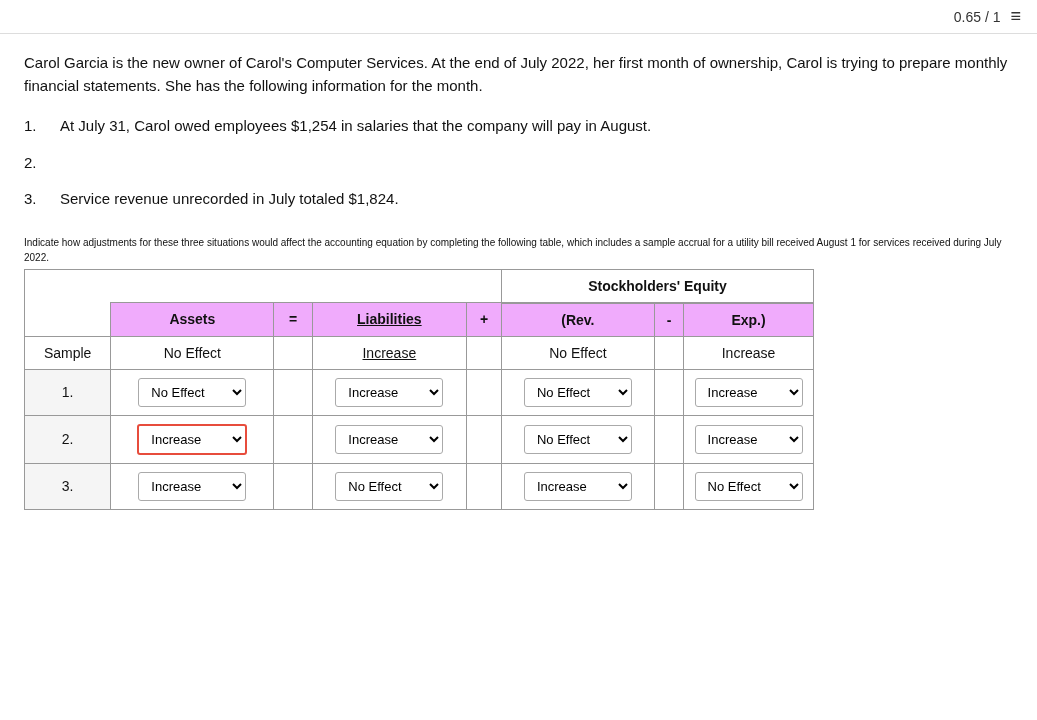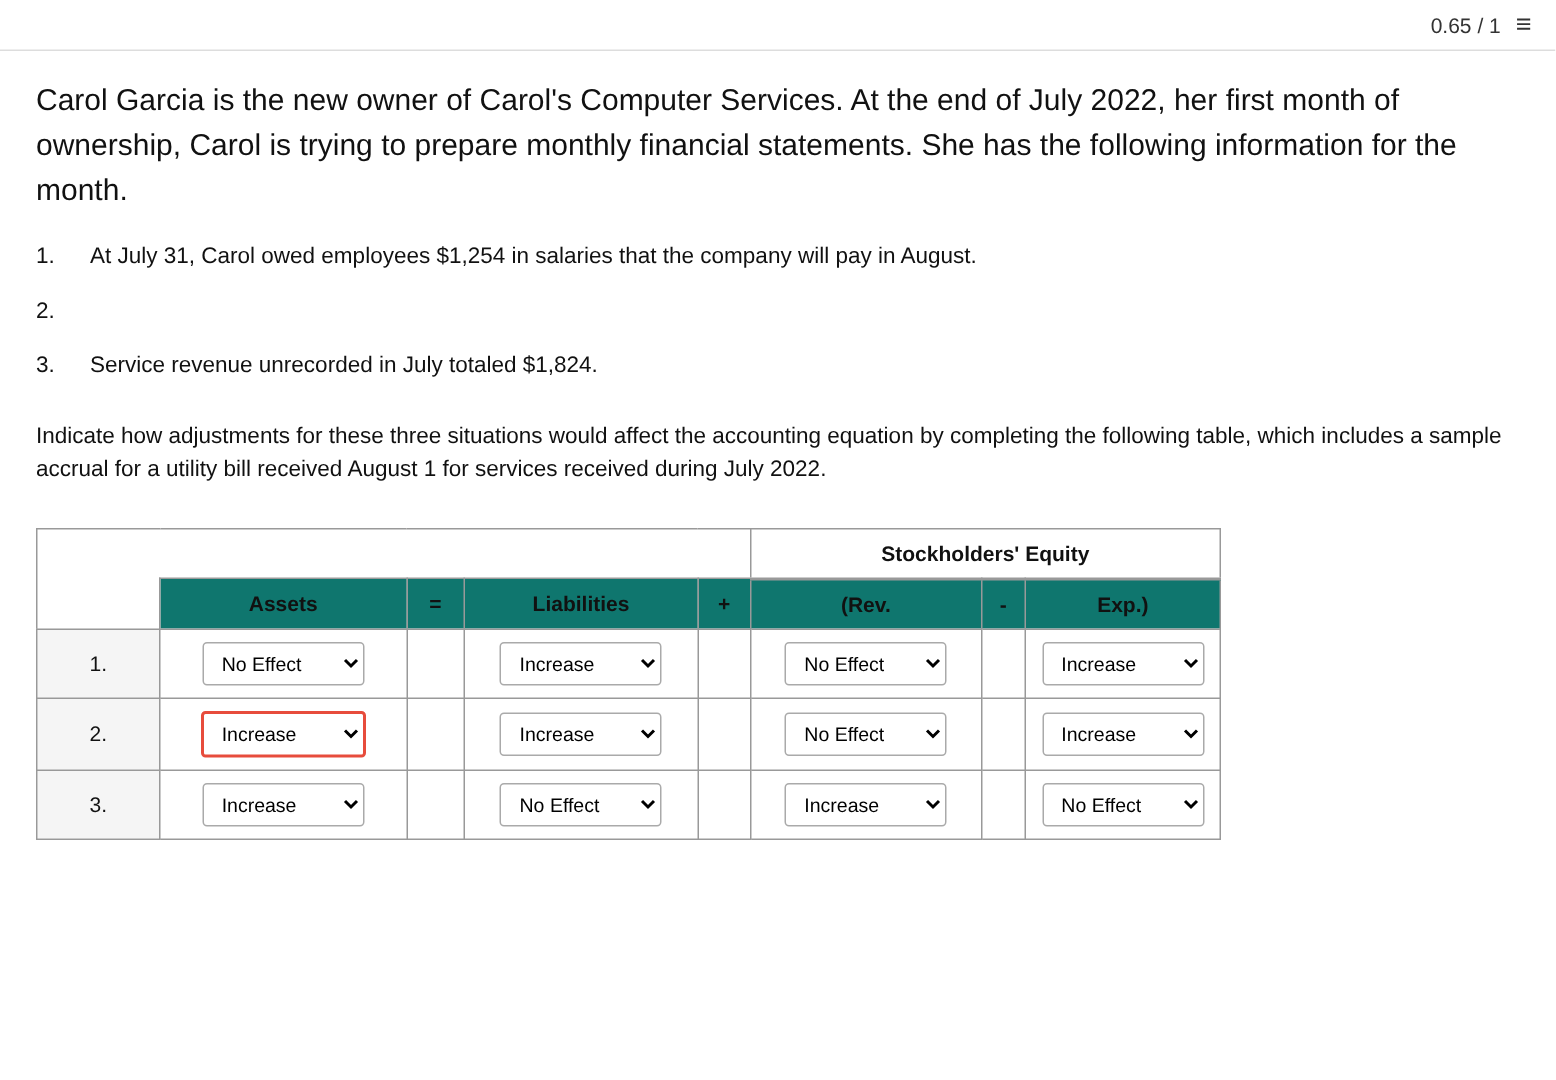--- a/index.html
+++ b/index.html
@@ -30,21 +30,21 @@
 
     .top-bar .menu-icon {
       font-size: 18px;
     }
 
     .content {
       padding: 18px 24px 18px 24px;
     }
 
     .intro-text {
-      font-size: 20px;
+      font-size: 15px;
       line-height: 1.5;
       margin-bottom: 18px;
     }
 
     .list-items {
       margin-bottom: 24px;
     }
 
     .list-item {
       display: flex;
@@ -52,42 +52,42 @@
       font-size: 15px;
       line-height: 1.5;
     }
 
     .list-item .num {
       min-width: 36px;
       font-weight: normal;
     }
 
     .instruction-text {
-      font-size: 15px;
+      font-size: 10px;
       line-height: 1.5;
-      margin-bottom: 27px;
+      margin-bottom: 4px;
     }
 
     
     .accounting-table {
       border: 1px solid #999;
       border-collapse: collapse;
       width: 790px;
     }
 
     .accounting-table td, .accounting-table th {
       border: 1px solid #999;
       text-align: center;
       padding: 8px 10px;
       font-size: 14px;
     }
 
     .col-assets { width: 170px; }
     .col-eq { width: 40px; font-weight: bold; }
-    .col-liabilities { width: 160px; }
+    .col-liabilities { width: 160px; text-decoration: underline; }
     .col-plus { width: 36px; font-weight: bold; }
     .col-rev { width: 158px; }
     .col-minus { width: 30px; font-weight: bold; }
     .col-exp { width: 130px; }
 
     .row-label {
       text-align: left;
       padding-left: 12px;
       font-weight: normal;
       background: #f5f5f5;
@@ -110,21 +110,21 @@
       min-width: 105px;
     }
 
     select.highlighted {
       border: 2px solid #e74c3c;
       outline: none;
     }
 
     .header-row th {
       font-weight: bold;
-      background: #0f766e;
+      background: #f0abfc;
     }
 
     .sample-row td {
       background: #fff;
     }
   </style>
 </head>
 <body>
 
 <div class="top-bar">
@@ -168,20 +168,30 @@
         <th class="col-eq">=</th>
         <th class="col-liabilities">Liabilities</th>
         <th class="col-plus">+</th>
         <th class="col-rev">(Rev.</th>
         <th class="col-minus">-</th>
         <th class="col-exp">Exp.)</th>
       </tr>
     </thead>
     <tbody>
 
+      <tr class="sample-row">
+        <td class="row-label">Sample</td>
+        <td class="sample-cell col-assets">No Effect</td>
+        <td class="col-eq"></td>
+        <td class="sample-cell col-liabilities">Increase</td>
+        <td class="col-plus"></td>
+        <td class="sample-cell col-rev">No Effect</td>
+        <td class="col-minus"></td>
+        <td class="sample-cell col-exp">Increase</td>
+      </tr>
 
       <tr>
         <td class="row-label">1.</td>
         <td>
           <select>
             <option>No Effect</option>
             <option>Increase</option>
             <option>Decrease</option>
           </select>
         </td>

